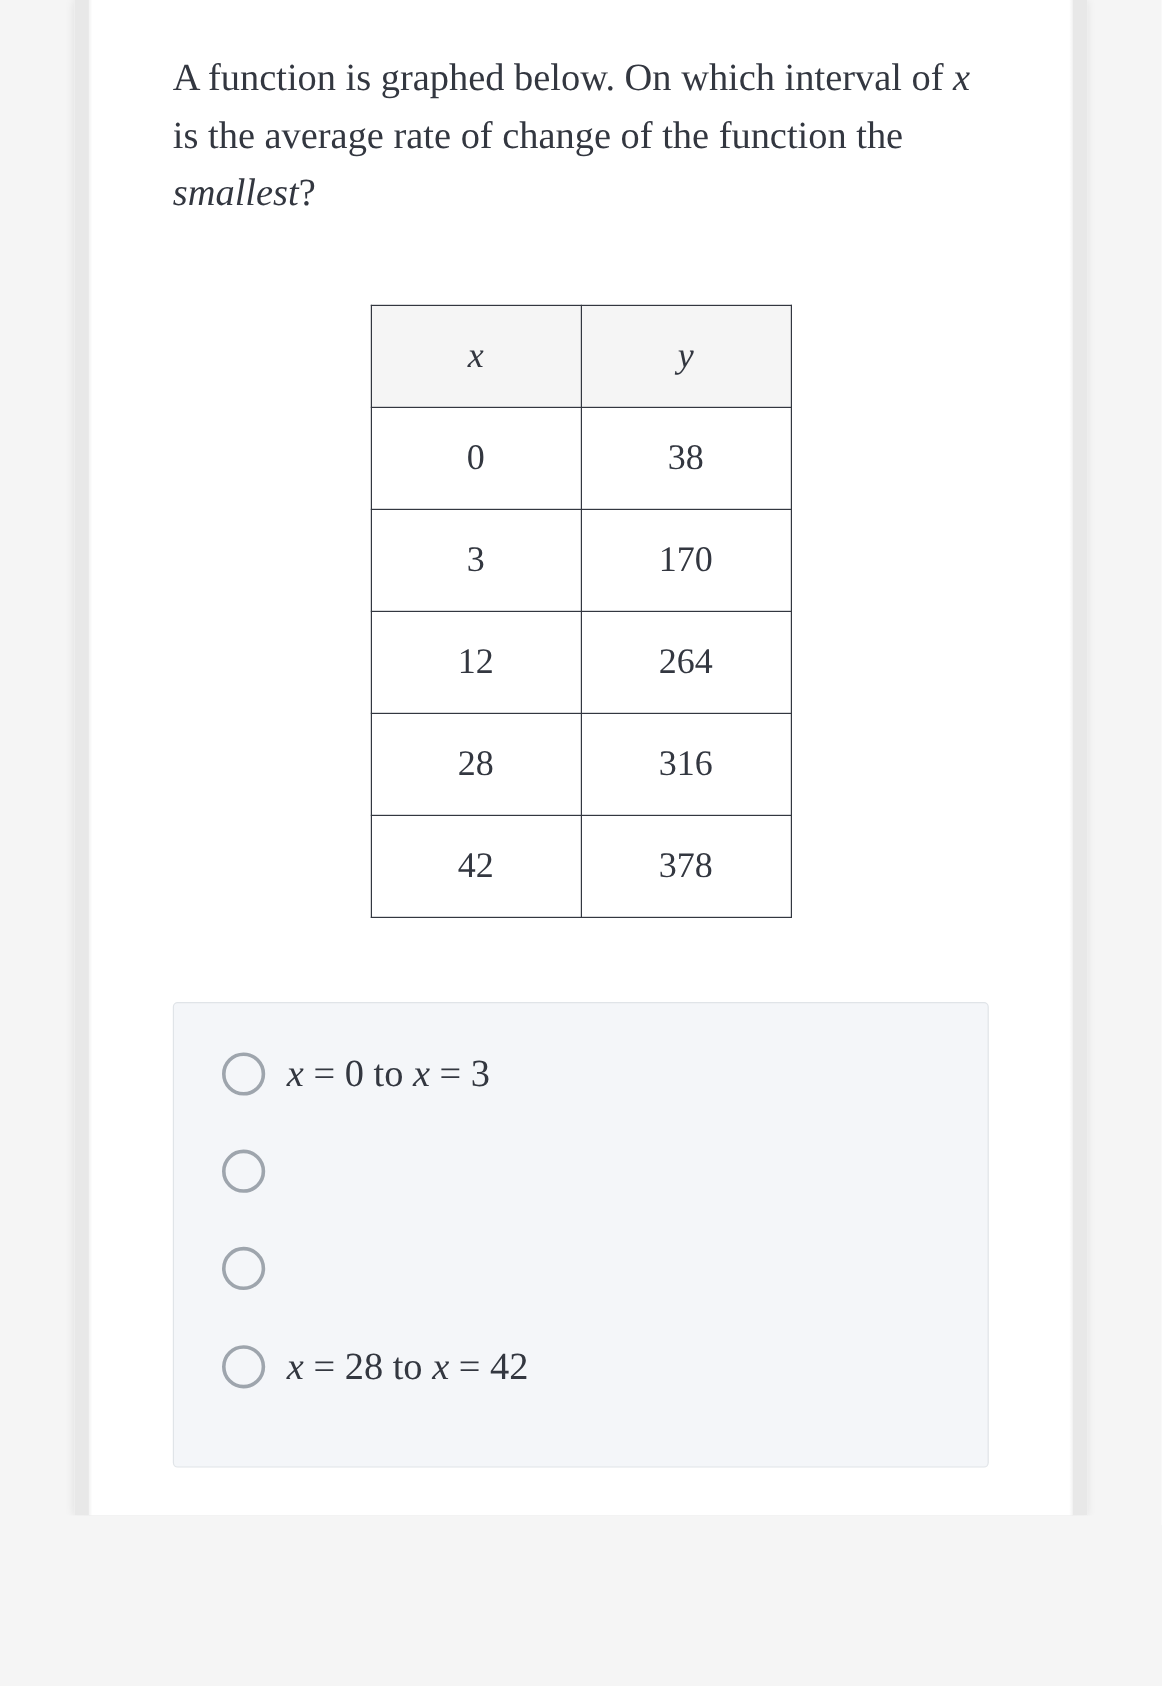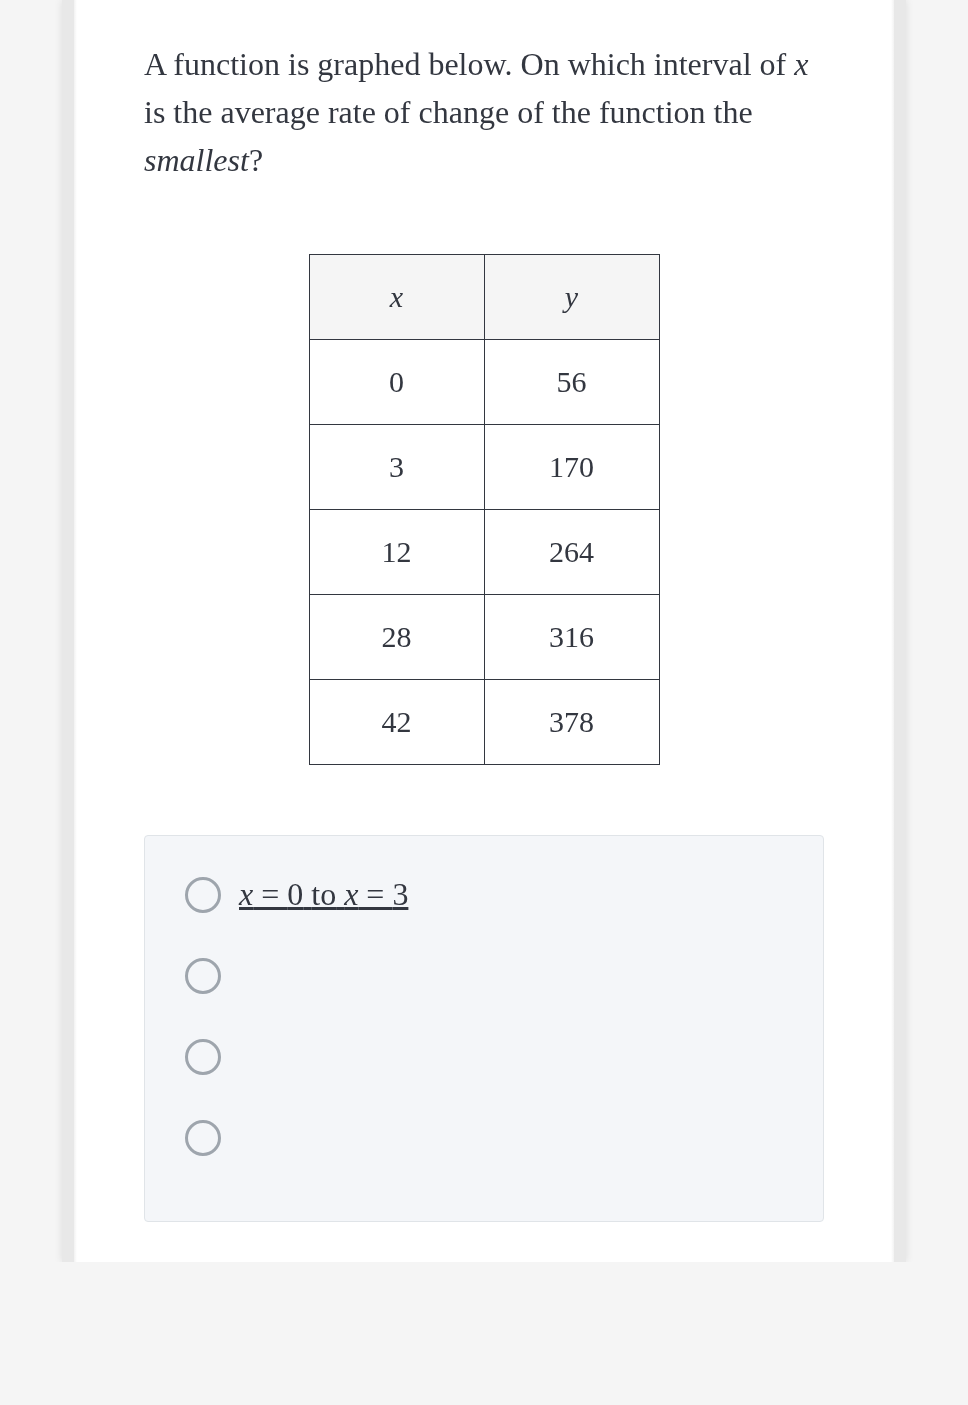--- a/index.html
+++ b/index.html
@@ -110,21 +110,20 @@
       border: 3px solid #9ea5ad;
       border-radius: 50%;
       flex-shrink: 0;
       margin-right: 18px;
     }
     
     .answer-label {
       font-size: 32px;
       color: #333740;
       font-family: 'Times New Roman', serif;
-      text-decoration: underline;
     }
     
     .math-expr {
       font-family: 'Times New Roman', serif;
     }
     
     .math-expr .var {
       font-style: italic;
     }
   </style>
@@ -141,21 +140,21 @@
     <table>
       <thead>
         <tr>
           <th>x</th>
           <th>y</th>
         </tr>
       </thead>
       <tbody>
         <tr>
           <td>0</td>
-          <td>56</td>
+          <td>38</td>
         </tr>
         <tr>
           <td>3</td>
           <td>170</td>
         </tr>
         <tr>
           <td>12</td>
           <td>264</td>
         </tr>
         <tr>
@@ -182,17 +181,20 @@
     <div class="answer-option">
       <div class="radio-circle"></div>
     </div>
 
     <div class="answer-option">
       <div class="radio-circle"></div>
     </div>
 
     <div class="answer-option">
       <div class="radio-circle"></div>
+      <div class="answer-label math-expr">
+        <span class="var">x</span> = <span>28</span> <span>to</span> <span class="var">x</span> = <span>42</span>
+      </div>
     </div>
 
   </div>
 
 </div>
 
 </body></html>

